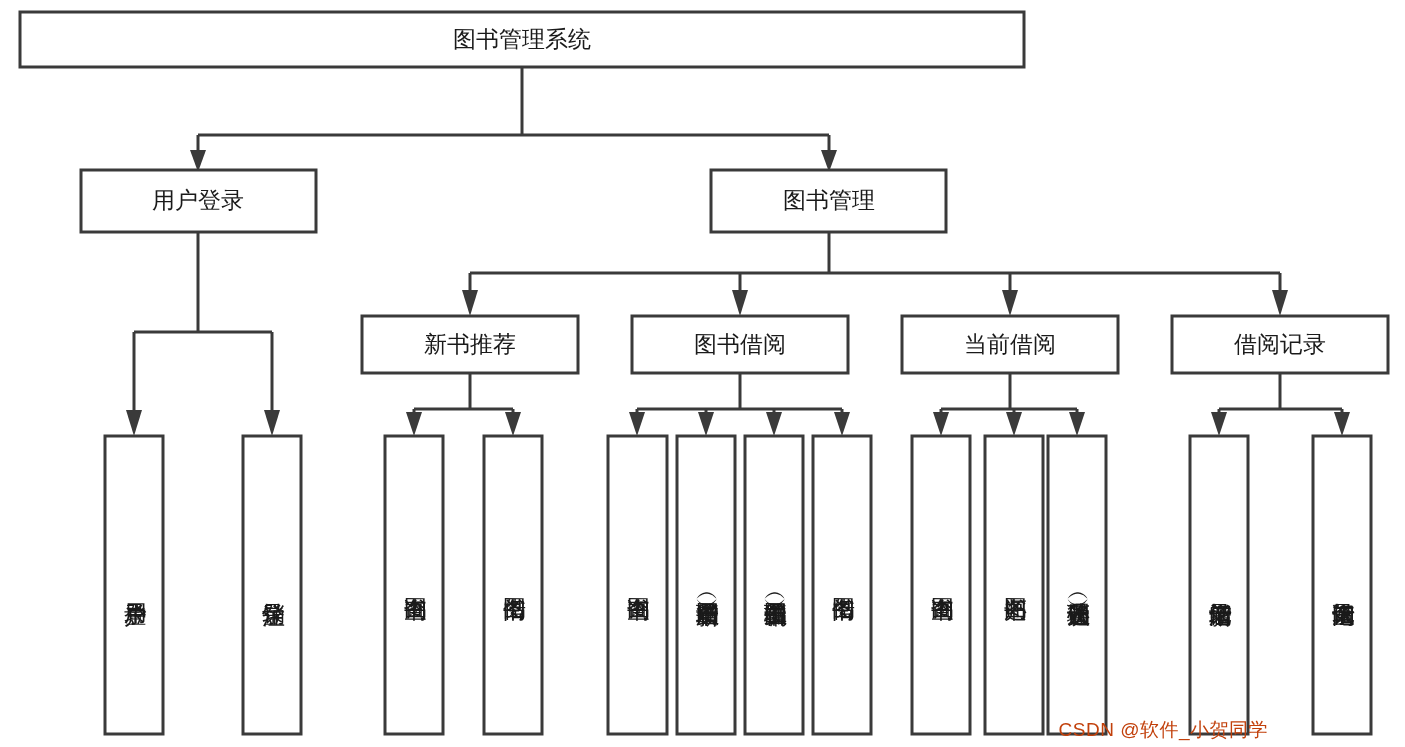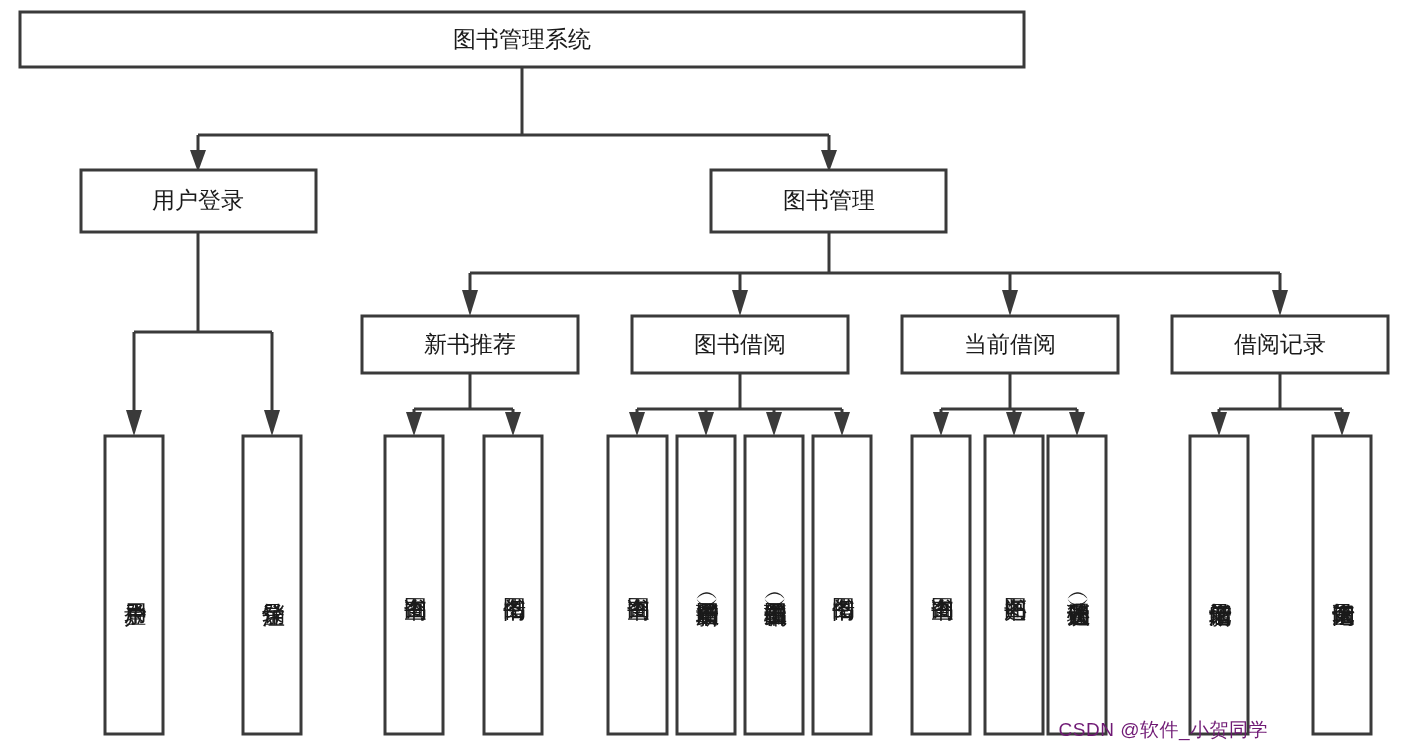--- a/index.html
+++ b/index.html
@@ -57,21 +57,21 @@
     dominant-baseline: middle;
     writing-mode: vertical-rl;
     glyph-orientation-vertical: 0;
   }
   .watermark-text {
     position: absolute;
     right: 8px;
     bottom: 4px;
     font-family: "Liberation Sans", sans-serif;
     font-size: 19px;
-    color: #701a75;
+    color: #c2410c;
     white-space: nowrap;
     letter-spacing: 0.5px;
     pointer-events: none;
   }
 </style>
 </head>
 <body>
 
 <div id="diagram-root">
 

